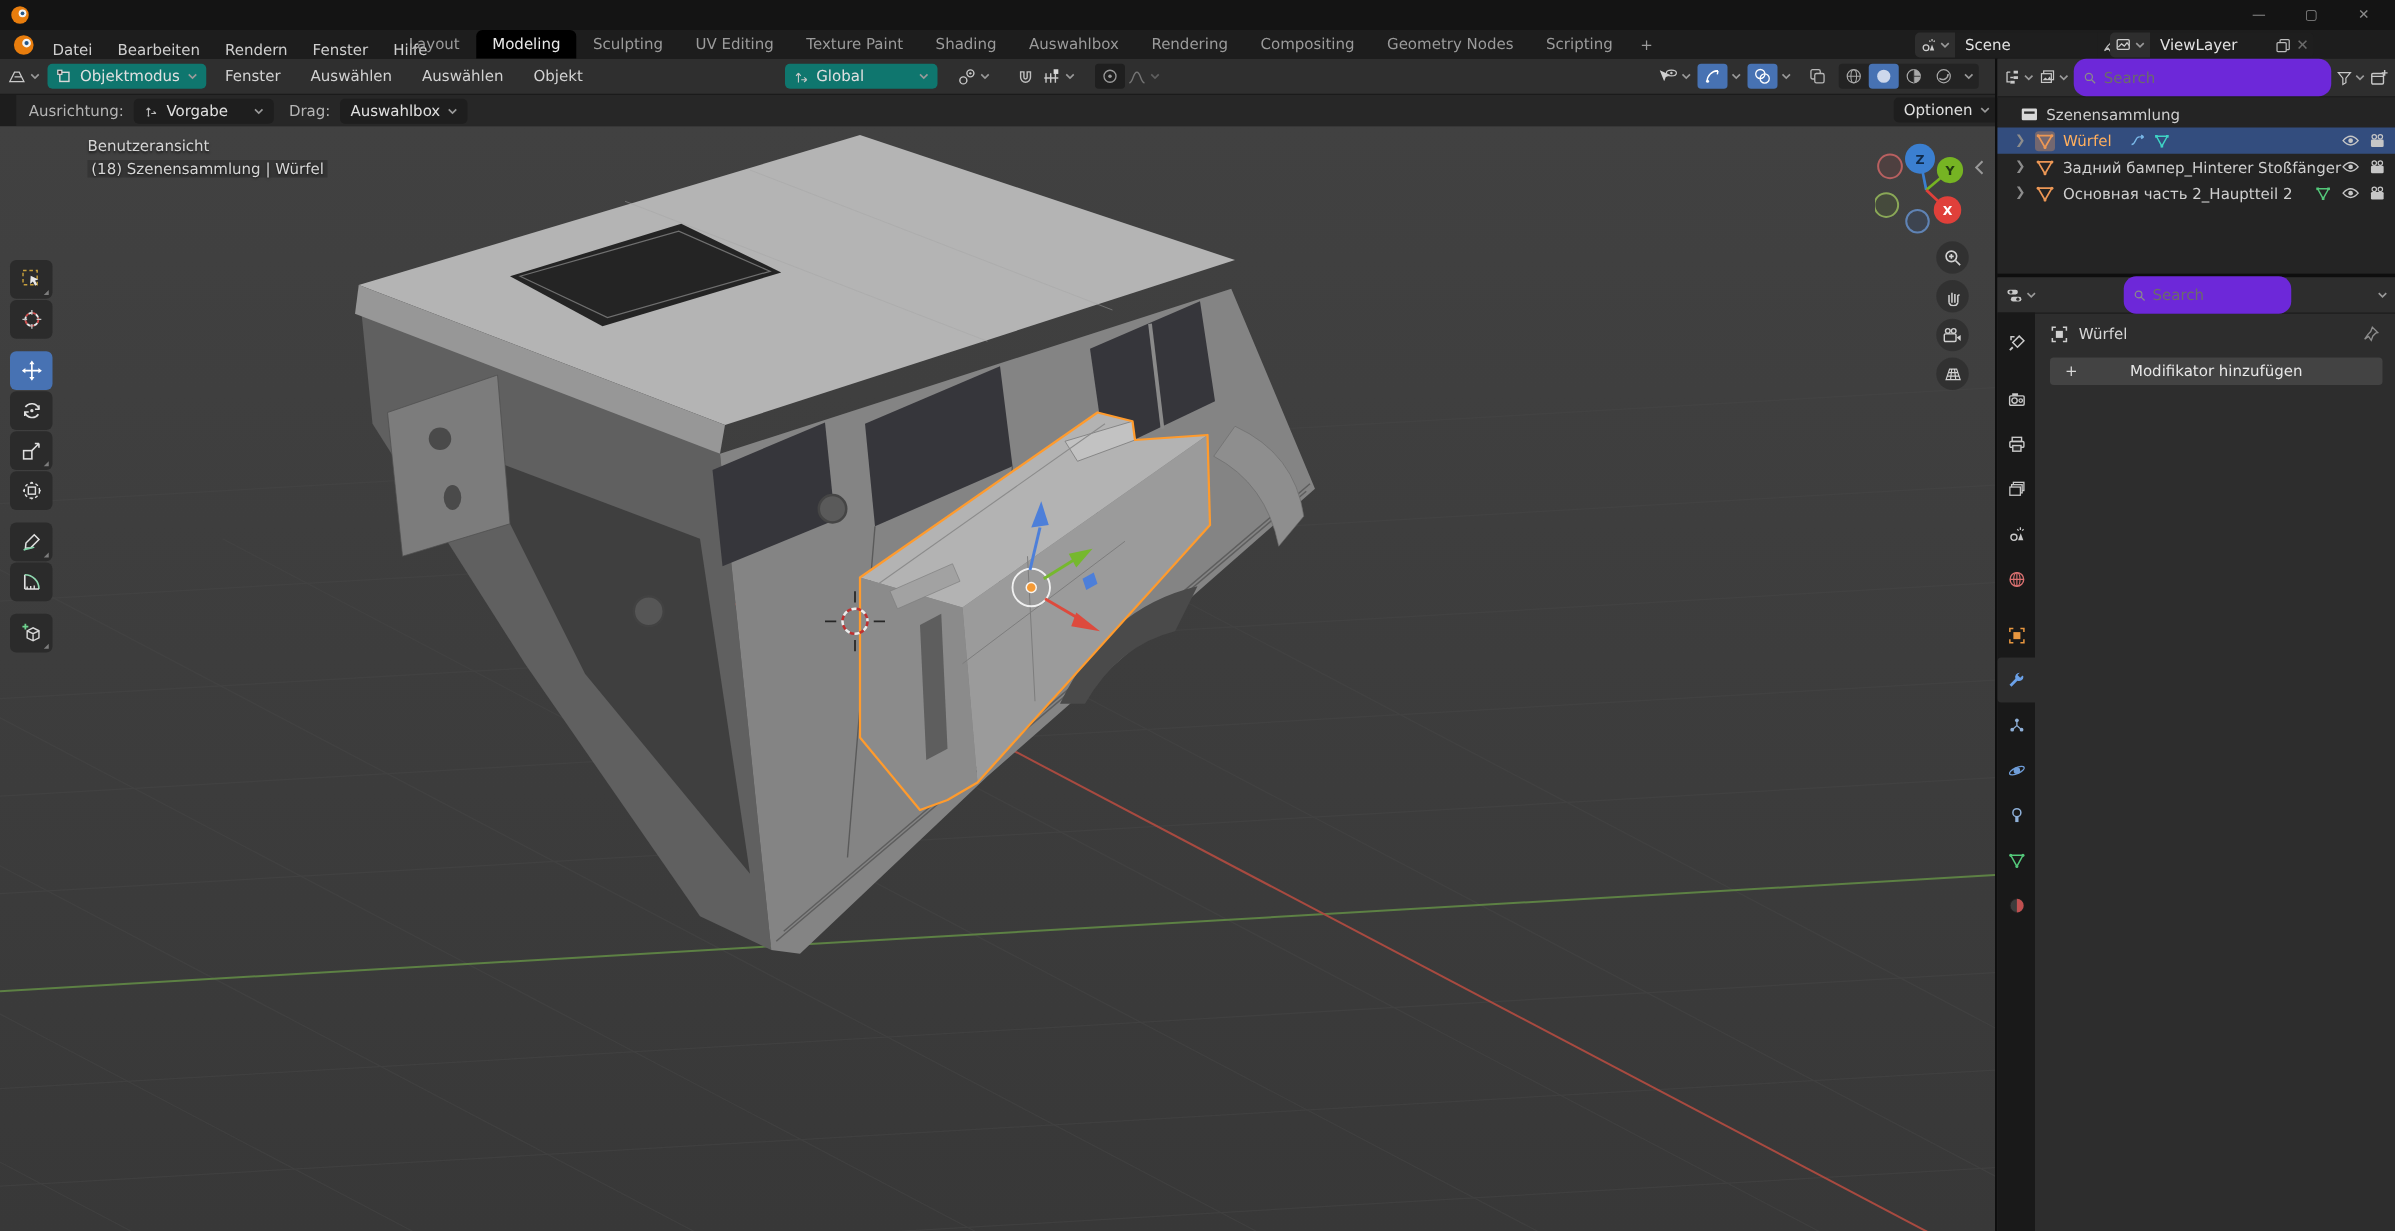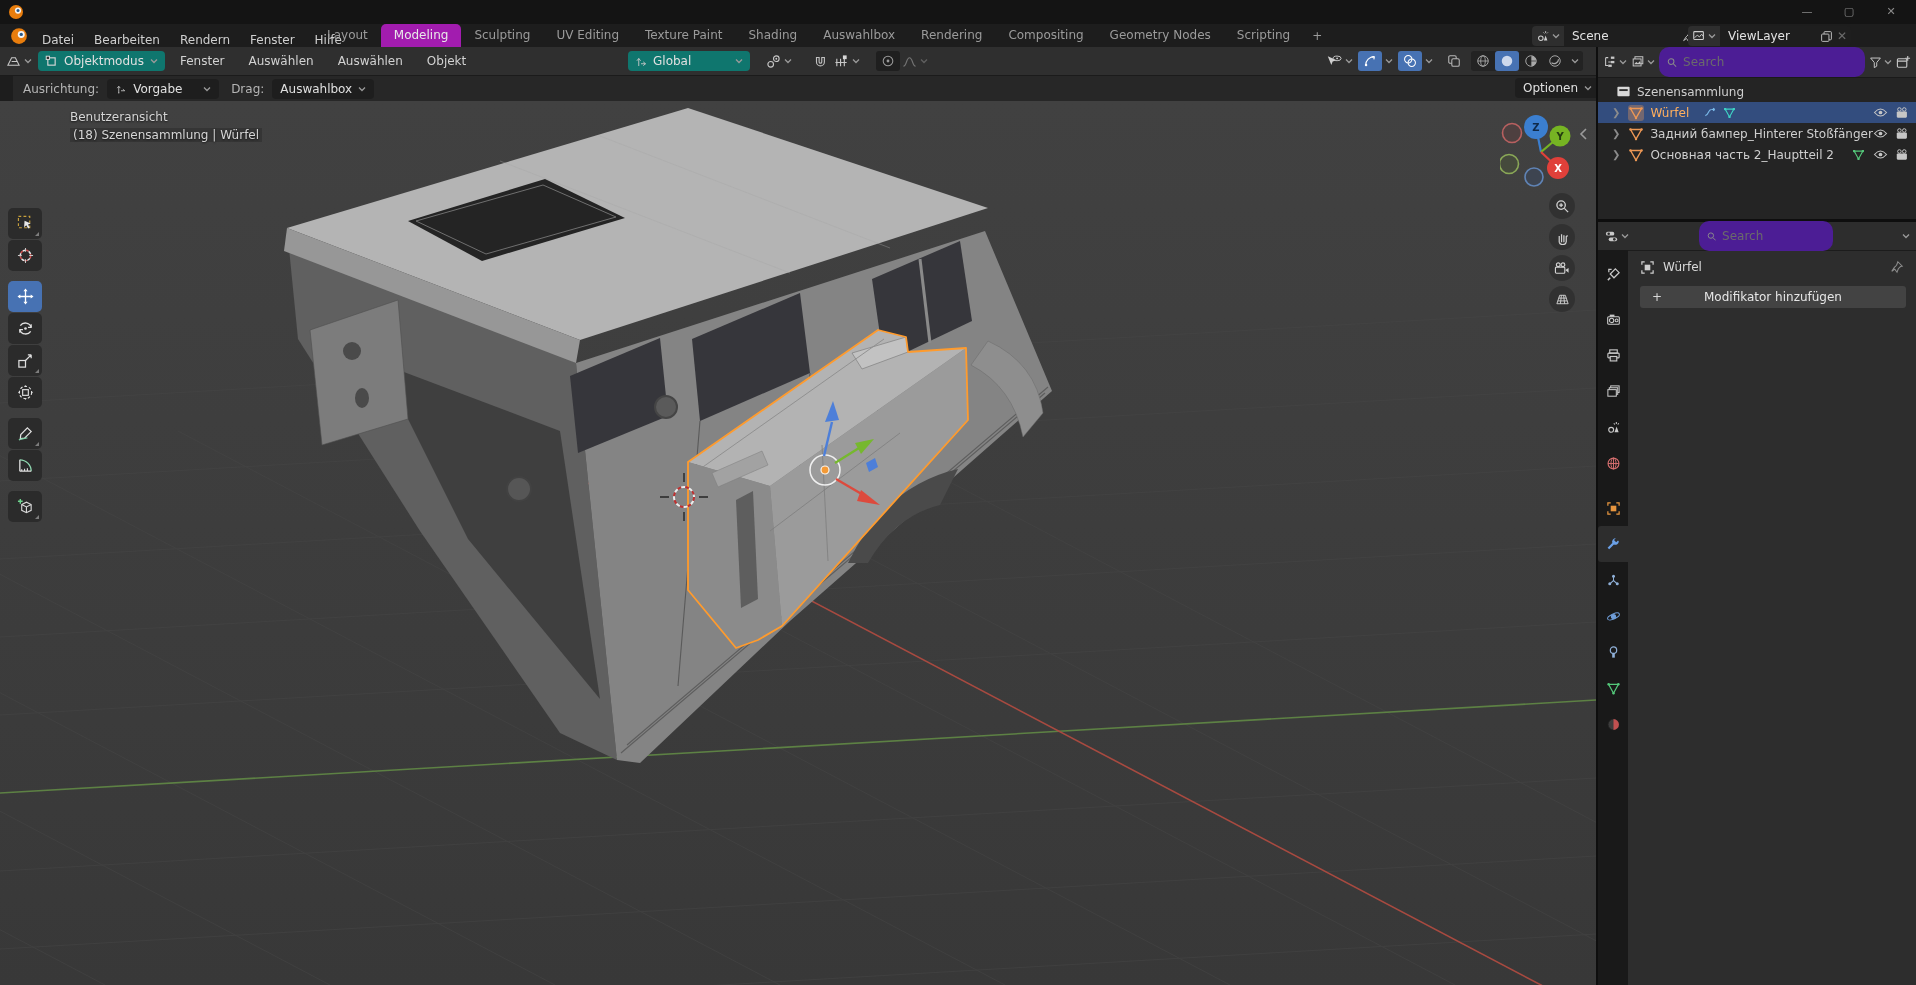--- a/index.html
+++ b/index.html
@@ -11,21 +11,21 @@
   .titlebar{left:0;top:0;width:1916px;height:24px;background:#141414;display:flex;align-items:center;}
   .title-text{margin-left:8px;color:#979797;font-size:11.5px;white-space:nowrap;}
   .win-controls{position:absolute;right:4px;top:0;height:24px;display:flex;}
   .win-btn{width:42px;text-align:center;line-height:24px;color:#8b8b8b;font-size:11px;}
   
   .topbar{left:0;top:24px;width:1916px;height:23px;background:#1d1d1d;border-bottom:1px solid #0e0e0e;}
   .menubar{left:32px;top:24px;height:23px;display:flex;align-items:flex-end;}
   .menu-item{padding:0 10px;color:#cfcfcf;}
   .tabs{left:314px;top:24px;height:23px;display:flex;align-items:center;}
   .tab{padding:4px 13px 5px;color:#9b9b9b;border-radius:5px 5px 0 0;}
-  .tab.active{background:#a21caf;color:#e9e9e9;}
+  .tab.active{background:#000000;color:#e9e9e9;}
   .tab.addtab{color:#9b9b9b;padding:4px 9px;}
   .idblock{top:26px;height:20px;display:flex;align-items:center;}
   .id-browse{height:20px;background:#2e2e2e;border-radius:4px 0 0 4px;display:flex;align-items:center;padding:0 4px;gap:2px;}
   .id-field{height:20px;background:#1e1e1e;display:flex;align-items:center;padding:0 8px;color:#e2e2e2;}
   .id-tail{height:20px;background:#1e1e1e;display:flex;align-items:center;padding:0 4px;gap:4px;border-radius:0 4px 4px 0;}
   .dim{opacity:.45;}
   
   .vph{left:0;top:47px;width:1596px;height:28px;background:#2f2f2f;border-bottom:1px solid #1b1b1b;}
   .vpt{left:0;top:76px;width:1596px;height:25px;background:#272727;border-bottom:1px solid #161616;margin-left:13px;}
   .hflex{display:flex;align-items:center;height:100%;}
@@ -45,21 +45,21 @@
   .tgap{height:8px;}
   .tbtn{width:34px;height:31px;background:#2b2b2b;border-radius:5px;display:flex;align-items:center;justify-content:center;position:relative;}
   .tbtn.active{background:#4772b3;}
   .tbtn.more:after{content:"";position:absolute;right:3px;bottom:3px;border-left:4px solid transparent;border-bottom:4px solid #7d7d7d;}
   
   .navbtn{width:26px;height:26px;border-radius:50%;background:rgba(47,47,47,.85);display:flex;align-items:center;justify-content:center;position:absolute;}
   
   .vsplit{left:1596px;top:47px;width:2px;height:938px;background:#0e0e0e;}
   .outliner{left:1598px;top:47px;width:318px;height:172px;background:#242424;}
   .ol-header{height:30px;background:#2e2e2e;display:flex;align-items:center;padding:0 5px;gap:4px;border-bottom:1px solid #1a1a1a;}
-  .searchpill{flex:1;background:#4c1d95;border-radius:10px;height:26px;display:flex;align-items:center;gap:6px;padding:2px 8px;}
+  .searchpill{flex:1;background:#6d28d9;border-radius:10px;height:26px;display:flex;align-items:center;gap:6px;padding:2px 8px;}
   .searchpill input{background:transparent;border:none;outline:none;color:#ddd;font:inherit;font-size:12px;width:100%;padding:0;}
   .searchpill input::placeholder{color:#6b6b6b;}
   .ol-row{position:relative;height:21px;display:flex;align-items:center;color:#cfcfcf;}
   .ol-row.sel{background:#334d7e;}
   .ol-name{margin-left:6px;}
   .row-right{position:absolute;right:6px;top:0;height:21px;display:flex;align-items:center;gap:7px;}
   .caret-r{color:#8c8c8c;font-size:10px;}
   .hsplit{left:1598px;top:219px;width:318px;height:3px;background:#0e0e0e;}
   .props{left:1598px;top:222px;width:318px;height:763px;background:#2d2d2d;}
   .pr-header{height:28px;background:#2d2d2d;border-bottom:1px solid #1c1c1c;display:flex;align-items:center;padding:0 6px;}

